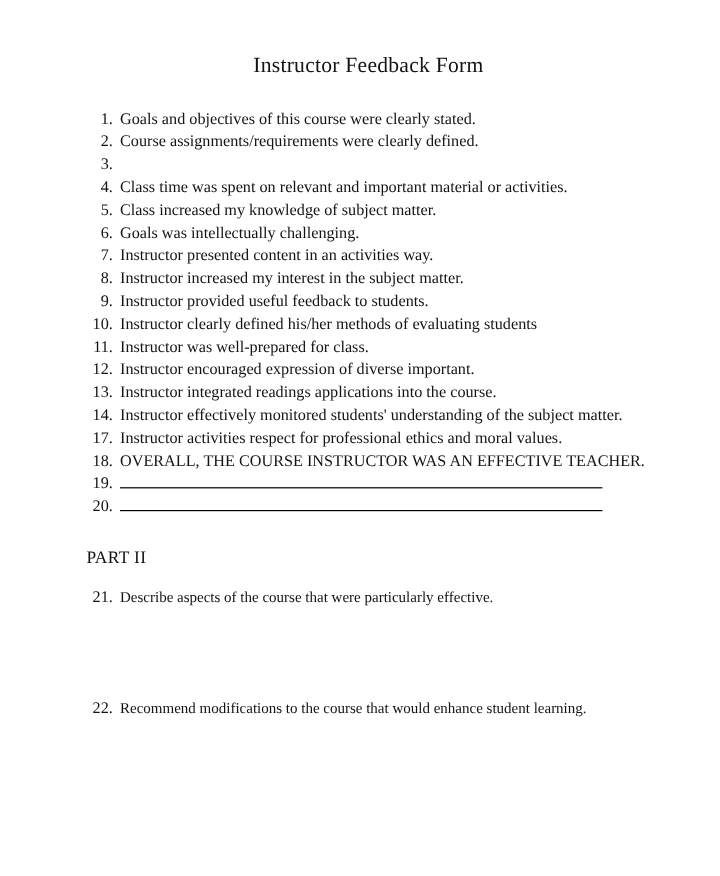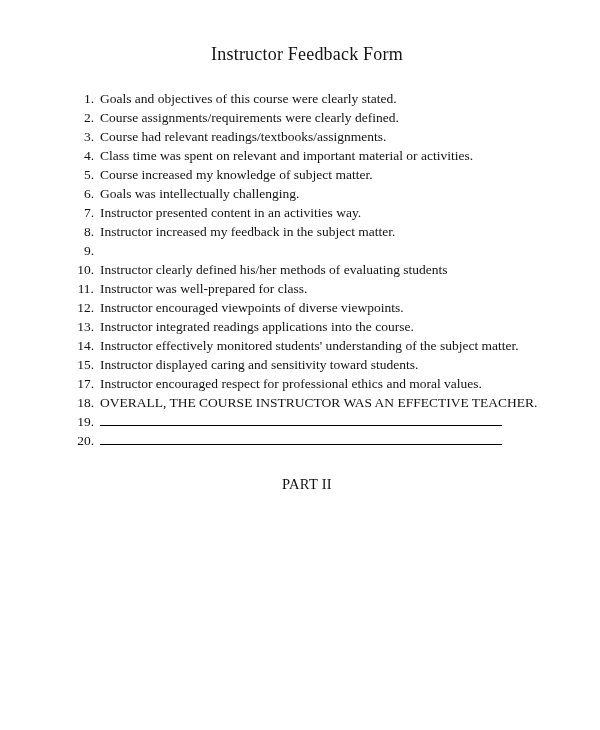--- a/index.html
+++ b/index.html
@@ -45,21 +45,21 @@
   }
   .blank-line {
     display: inline-block;
     width: 402px;
     height: 13px;
     border-bottom: 1.5px solid #000000;
   }
   .part-heading {
     font-size: 14.5px;
     font-weight: normal;
-    text-align: center;
+    text-align: left;
     margin: 26px 0 14px 0;
     letter-spacing: 0.3px;
   }
   .part2-row .txt {
     font-size: 12.5px;
   }
   .answer-gap {
     height: 72px;
   }
 </style>
@@ -75,85 +75,96 @@
     <div class="row">
       <span class="num">1.</span>
       <span class="txt">Goals and objectives of this course were clearly stated.</span>
     </div>
     <div class="row">
       <span class="num">2.</span>
       <span class="txt">Course assignments/requirements were clearly defined.</span>
     </div>
     <div class="row">
       <span class="num">3.</span>
-      <span class="txt">Course had relevant readings/textbooks/assignments.</span>
     </div>
     <div class="row">
       <span class="num">4.</span>
       <span class="txt">Class time was spent on relevant and important material or activities.</span>
     </div>
     <div class="row">
       <span class="num">5.</span>
-      <span class="txt">Course increased my knowledge of subject matter.</span>
+      <span class="txt">Class increased my knowledge of subject matter.</span>
     </div>
     <div class="row">
       <span class="num">6.</span>
       <span class="txt">Goals was intellectually challenging.</span>
     </div>
     <div class="row">
       <span class="num">7.</span>
       <span class="txt">Instructor presented content in an activities way.</span>
     </div>
     <div class="row">
       <span class="num">8.</span>
-      <span class="txt">Instructor increased my feedback in the subject matter.</span>
+      <span class="txt">Instructor increased my interest in the subject matter.</span>
     </div>
     <div class="row">
       <span class="num">9.</span>
+      <span class="txt">Instructor provided useful feedback to students.</span>
     </div>
     <div class="row">
       <span class="num">10.</span>
       <span class="txt">Instructor clearly defined his/her methods of evaluating students</span>
     </div>
     <div class="row">
       <span class="num">11.</span>
       <span class="txt">Instructor was well-prepared for class.</span>
     </div>
     <div class="row">
       <span class="num">12.</span>
-      <span class="txt">Instructor encouraged viewpoints of diverse viewpoints.</span>
+      <span class="txt">Instructor encouraged expression of diverse important.</span>
     </div>
     <div class="row">
       <span class="num">13.</span>
       <span class="txt">Instructor integrated readings applications into the course.</span>
     </div>
     <div class="row">
       <span class="num">14.</span>
       <span class="txt">Instructor effectively monitored students' understanding of the subject matter.</span>
     </div>
     <div class="row">
-      <span class="num">15.</span>
-      <span class="txt">Instructor displayed caring and sensitivity toward students.</span>
-    </div>
-    <div class="row">
       <span class="num">17.</span>
-      <span class="txt">Instructor encouraged respect for professional ethics and moral values.</span>
+      <span class="txt">Instructor activities respect for professional ethics and moral values.</span>
     </div>
     <div class="row">
       <span class="num">18.</span>
       <span class="txt">OVERALL, THE COURSE INSTRUCTOR WAS AN EFFECTIVE TEACHER.</span>
     </div>
 
     <div class="row">
       <span class="num">19.</span>
       <span class="blank-line"></span>
     </div>
     <div class="row">
       <span class="num">20.</span>
       <span class="blank-line"></span>
     </div>
 
   </div>
 
   <h2 class="part-heading">PART II</h2>
 
+  <div class="list">
+
+    <div class="row part2-row">
+      <span class="num">21.</span>
+      <span class="txt">Describe aspects of the course that were particularly effective.</span>
+    </div>
+
+    <div class="answer-gap"></div>
+
+    <div class="row part2-row">
+      <span class="num">22.</span>
+      <span class="txt">Recommend modifications to the course that would enhance student learning.</span>
+    </div>
+
+  </div>
 
 </div>
 
 </body></html>

